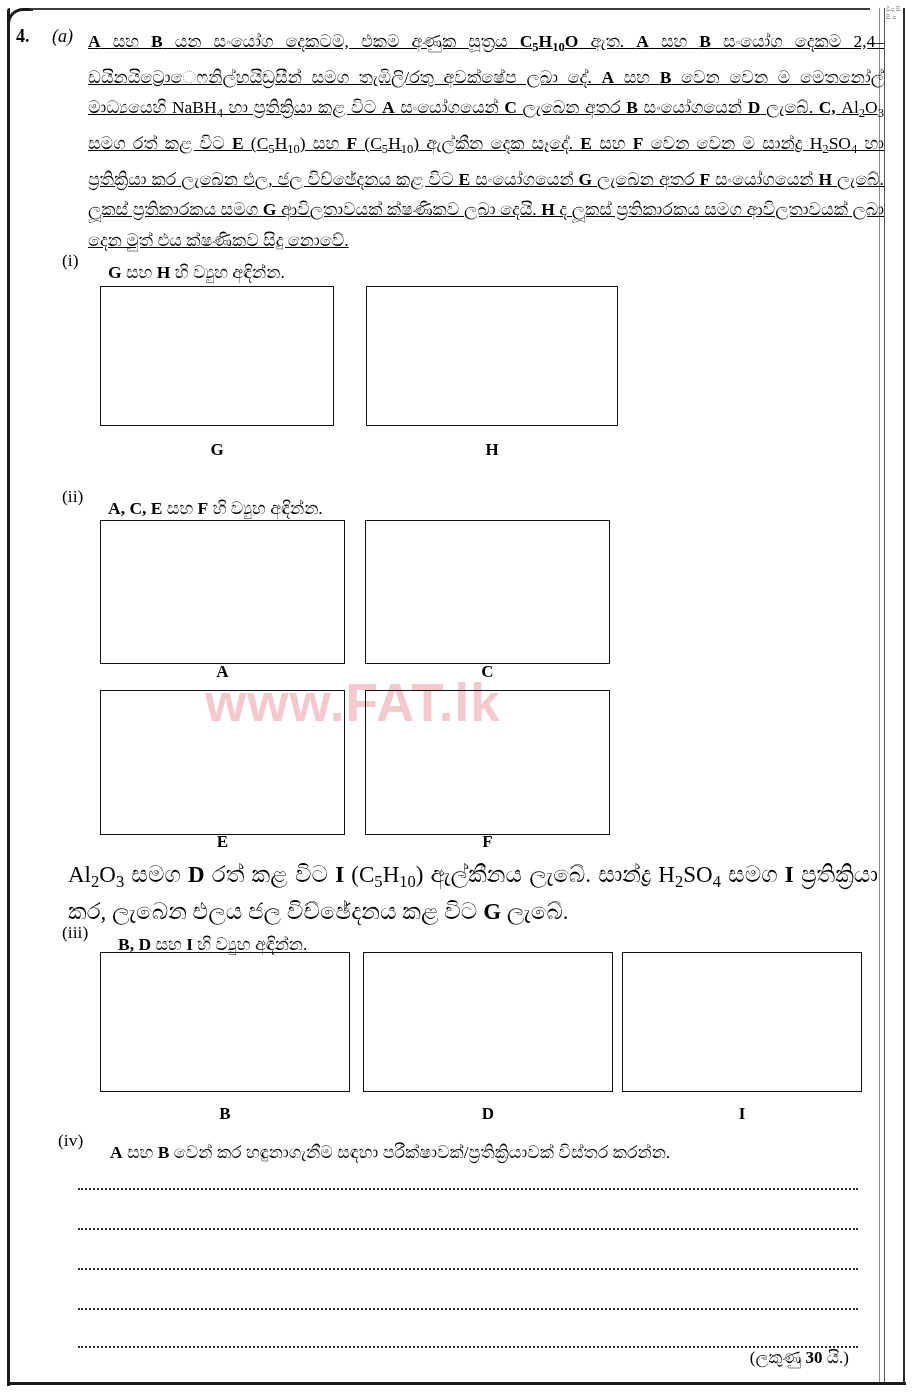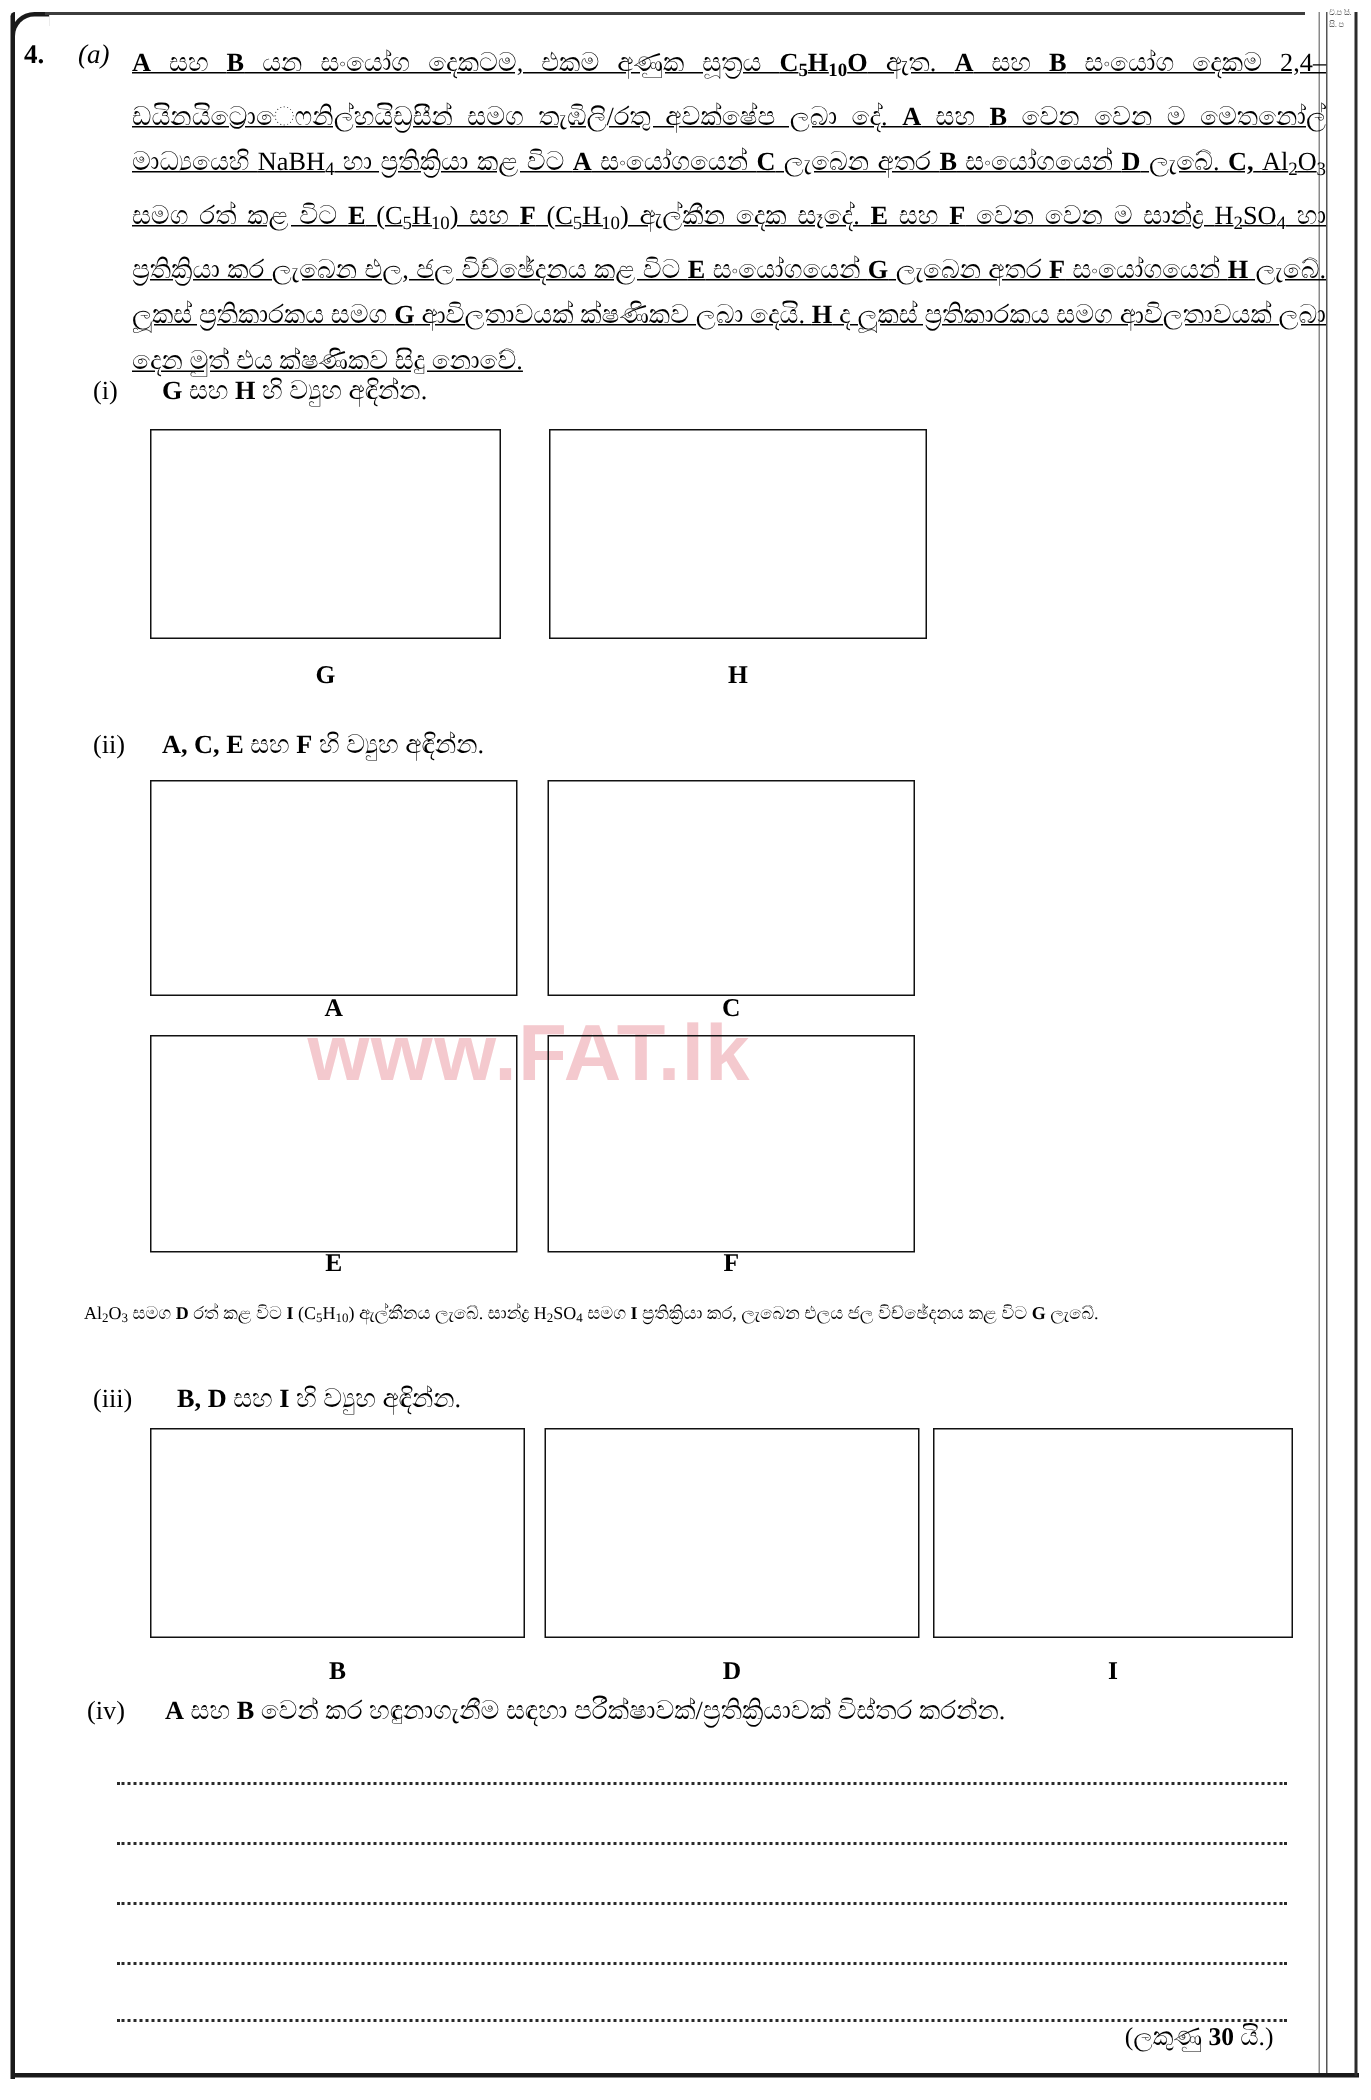--- a/index.html
+++ b/index.html
@@ -155,21 +155,21 @@
   }
   .sub .lbl {
     position: absolute;
     left: 0;
     top: 0;
     width: 46px;
   }
   .sub .txt {
     position: absolute;
     left: 46px;
-    top: 0;
+    top: 12px;
     white-space: nowrap;
     text-align: right;
   }
 
   
   .ansbox {
     position: absolute;
     border: 1.6px solid #111111;
     background: transparent;
     box-sizing: border-box;
@@ -179,24 +179,24 @@
     position: absolute;
     font-weight: bold;
     font-size: 17px;
     text-align: center;
     z-index: 3;
   }
 
   
   .midpara {
     position: absolute;
-    left: 56px;
+    left: 68px;
     top: 860px;
     width: 810px;
-    font-size: 12px;
+    font-size: 23px;
     line-height: 30px;
     text-align: justify;
     text-align-last: left;
   }
   .midpara p { margin: 0; }
 
   
   .dotline {
     position: absolute;
     left: 78px;

